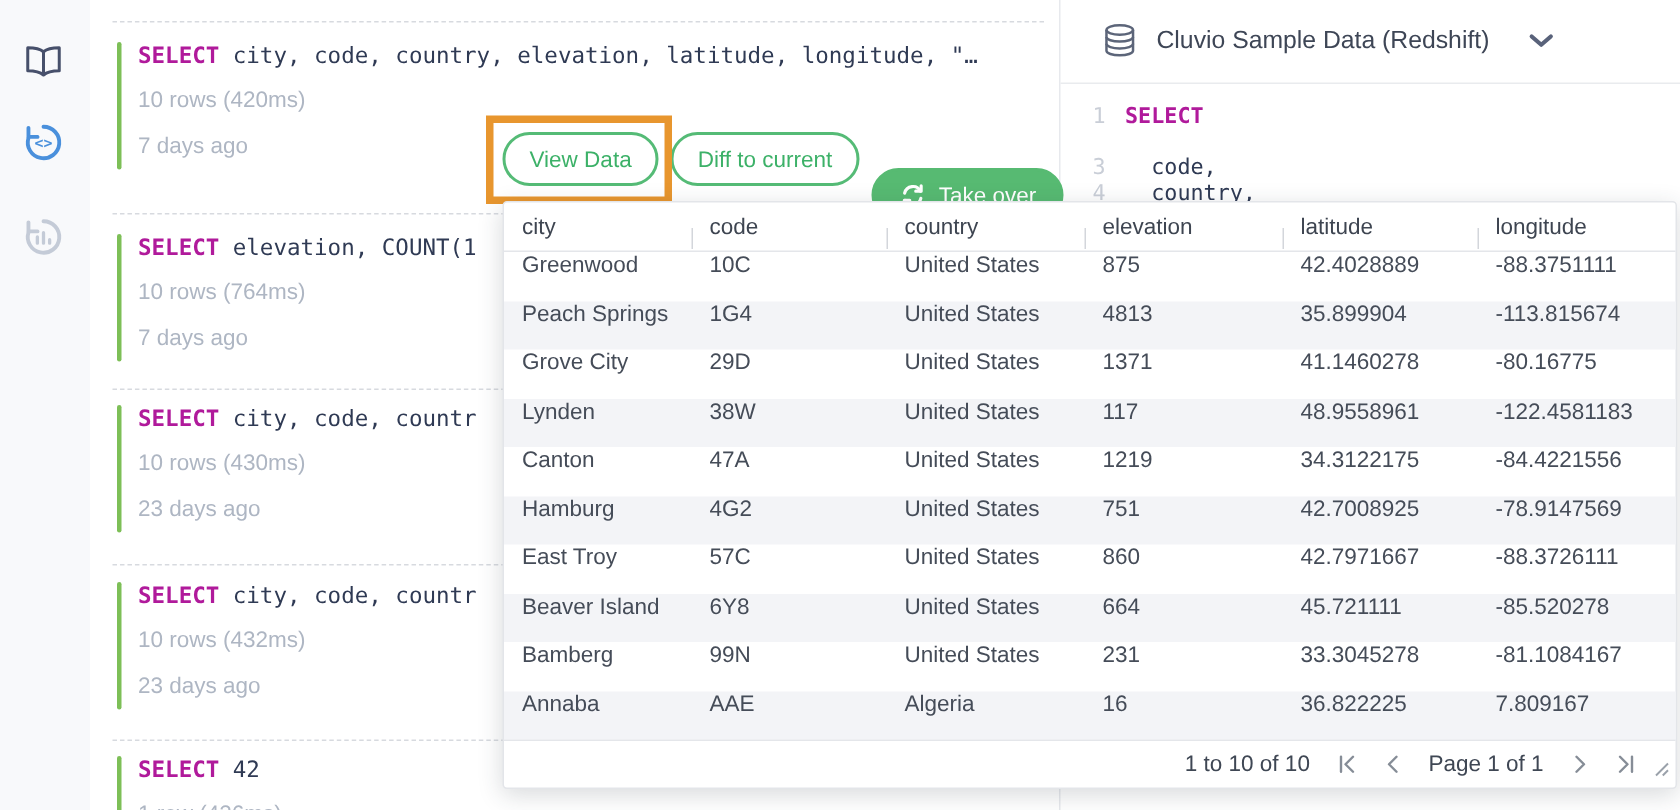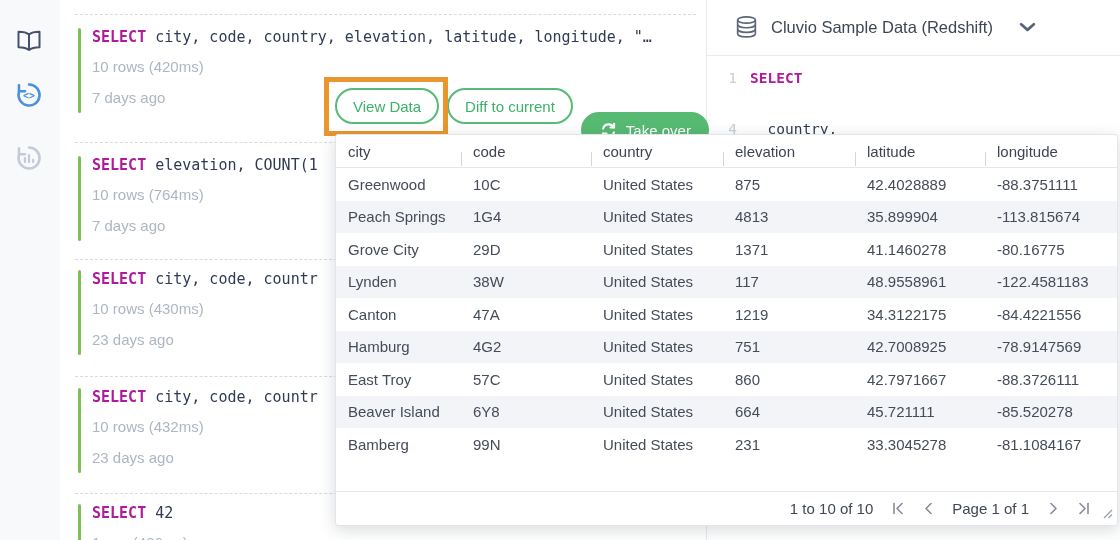--- a/index.html
+++ b/index.html
@@ -43,21 +43,21 @@
   .e-code.kw{color:#b01a9b;font-weight:bold;}
 
   
   .grid{position:absolute;left:335px;top:134px;width:783px;height:392px;background:#fff;
         border:1px solid #e3e5e9;border-radius:3px;box-shadow:0 4px 16px rgba(40,50,60,.18);
         z-index:40;display:flex;flex-direction:column;box-sizing:border-box;}
   .g-head{height:32px;flex:0 0 32px;display:flex;align-items:center;border-bottom:1px solid #e4e6ea;}
   .th{position:relative;font-size:15px;color:#3e4551;padding-left:12px;box-sizing:border-box;white-space:nowrap;cursor:pointer;}
   .th + .th::before{content:"";position:absolute;left:0;top:9px;width:1px;height:14px;background:#d3d6db;}
   .g-body{flex:0 0 auto;}
-  .tr{display:flex;height:32.5px;align-items:center;font-size:15px;color:#454c58;}
+  .tr{display:flex;height:32.5px;align-items:flex-start;font-size:15px;color:#454c58;}
   .tr:nth-child(even){background:#f3f4f7;}
   .td{padding-left:12px;box-sizing:border-box;white-space:nowrap;overflow:hidden;}
   .c0{width:125px;flex:0 0 125px;} .c1{width:130px;flex:0 0 130px;} .c2{width:132px;flex:0 0 132px;}
   .c3{width:132px;flex:0 0 132px;} .c4{width:130px;flex:0 0 130px;} .c5{flex:1 1 auto;}
   .g-foot{margin-top:auto;height:33px;border-top:1px solid #e4e6ea;display:flex;align-items:center;
           justify-content:flex-end;gap:17px;padding-right:26px;font-size:15px;color:#3f4754;position:relative;}
   .pg-btn{display:flex;align-items:center;justify-content:center;width:14px;height:14px;cursor:pointer;}
   .rsz{position:absolute;right:4px;bottom:3px;cursor:nwse-resize;}
 </style>
 </head>
@@ -167,20 +167,21 @@
       <span class="ds-label">Cluvio Sample Data (Redshift)</span>
       <span class="ds-chev">
         <svg width="17" height="11" viewBox="0 0 16 10" fill="none">
           <path d="M2 2l6 5.2L14 2" stroke="#59627a" stroke-width="2.6" stroke-linecap="round" stroke-linejoin="round"></path>
         </svg>
       </span>
     </div>
 
     <div class="editor">
       <div class="e-line" style="top:13px;"><span class="e-num">1</span><span class="e-code kw">SELECT</span></div>
+      <div class="e-line" style="top:47px;"><span class="e-num">3</span><span class="e-code">  code,</span></div>
       <div class="e-line" style="top:64px;"><span class="e-num">4</span><span class="e-code">  country,</span></div>
     </div>
   </div>
 
   <div class="grid">
     <div class="g-head">
       <div class="th c0">city</div>
       <div class="th c1">code</div>
       <div class="th c2">country</div>
       <div class="th c3">elevation</div>
@@ -264,20 +265,28 @@
 
         <div class="tr">
           <div class="td c0">Bamberg</div>
           <div class="td c1">99N</div>
           <div class="td c2">United States</div>
           <div class="td c3">231</div>
           <div class="td c4">33.3045278</div>
           <div class="td c5">-81.1084167</div>
         </div>
 
+        <div class="tr">
+          <div class="td c0">Annaba</div>
+          <div class="td c1">AAE</div>
+          <div class="td c2">Algeria</div>
+          <div class="td c3">16</div>
+          <div class="td c4">36.822225</div>
+          <div class="td c5">7.809167</div>
+        </div>
       </div>
 
     <div class="g-foot">
       <span>1 to 10 of 10</span>
       <span class="pg-btn">
         <svg width="13" height="13" viewBox="0 0 13 13" fill="none" stroke="#868d97" stroke-width="1.6" stroke-linecap="round" stroke-linejoin="round">
             <path d="M3 1.5v10"></path>
             <path d="M11 1.5 6 6.5l5 5"></path>
           </svg>
       </span>

